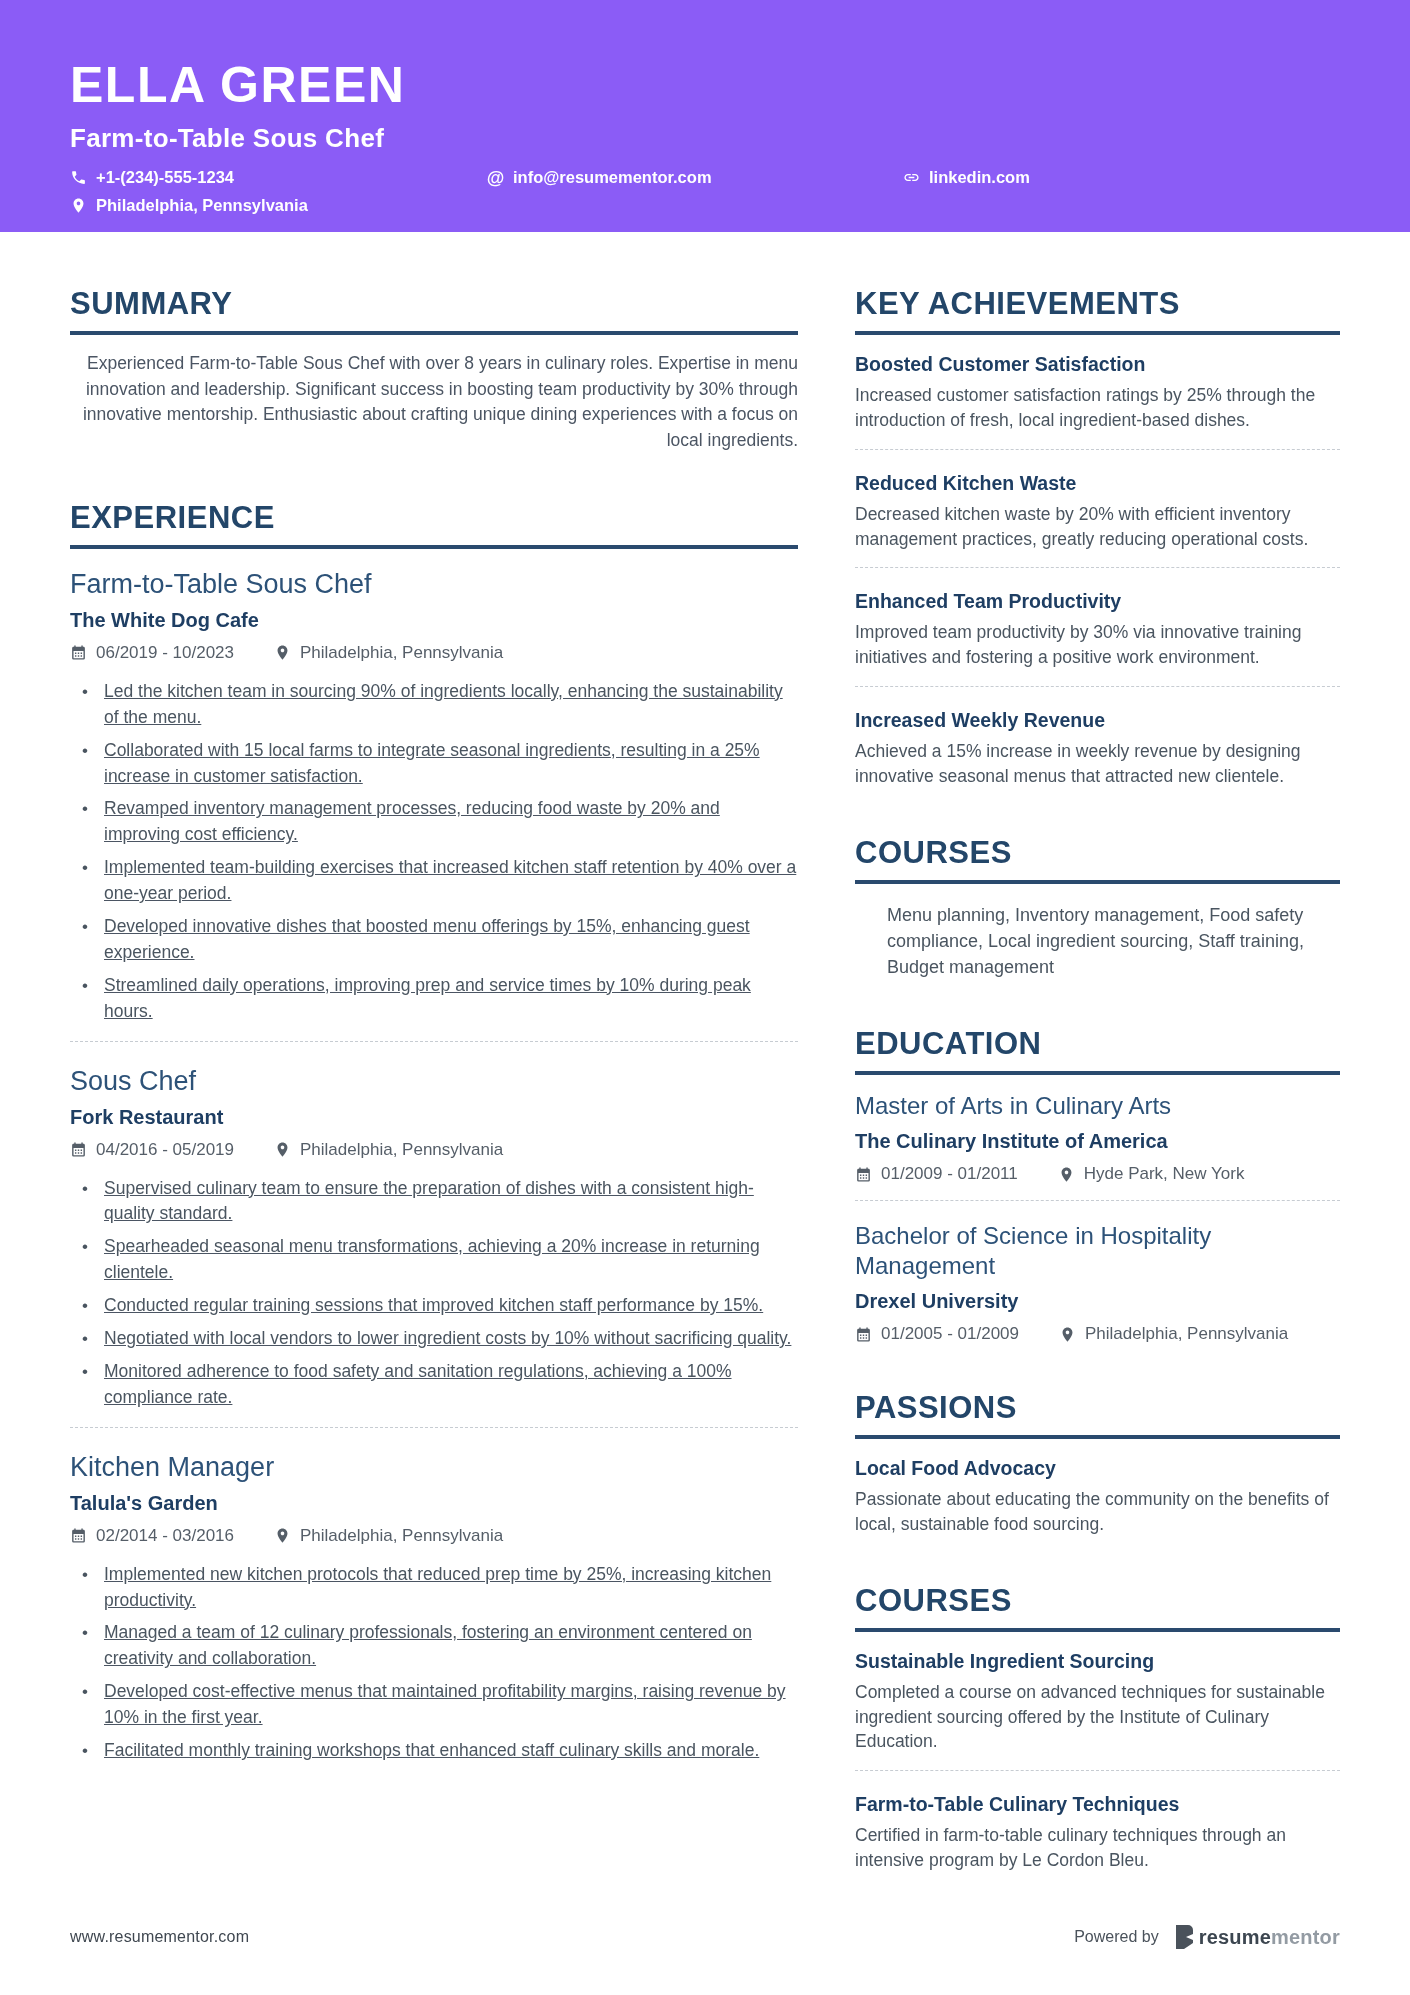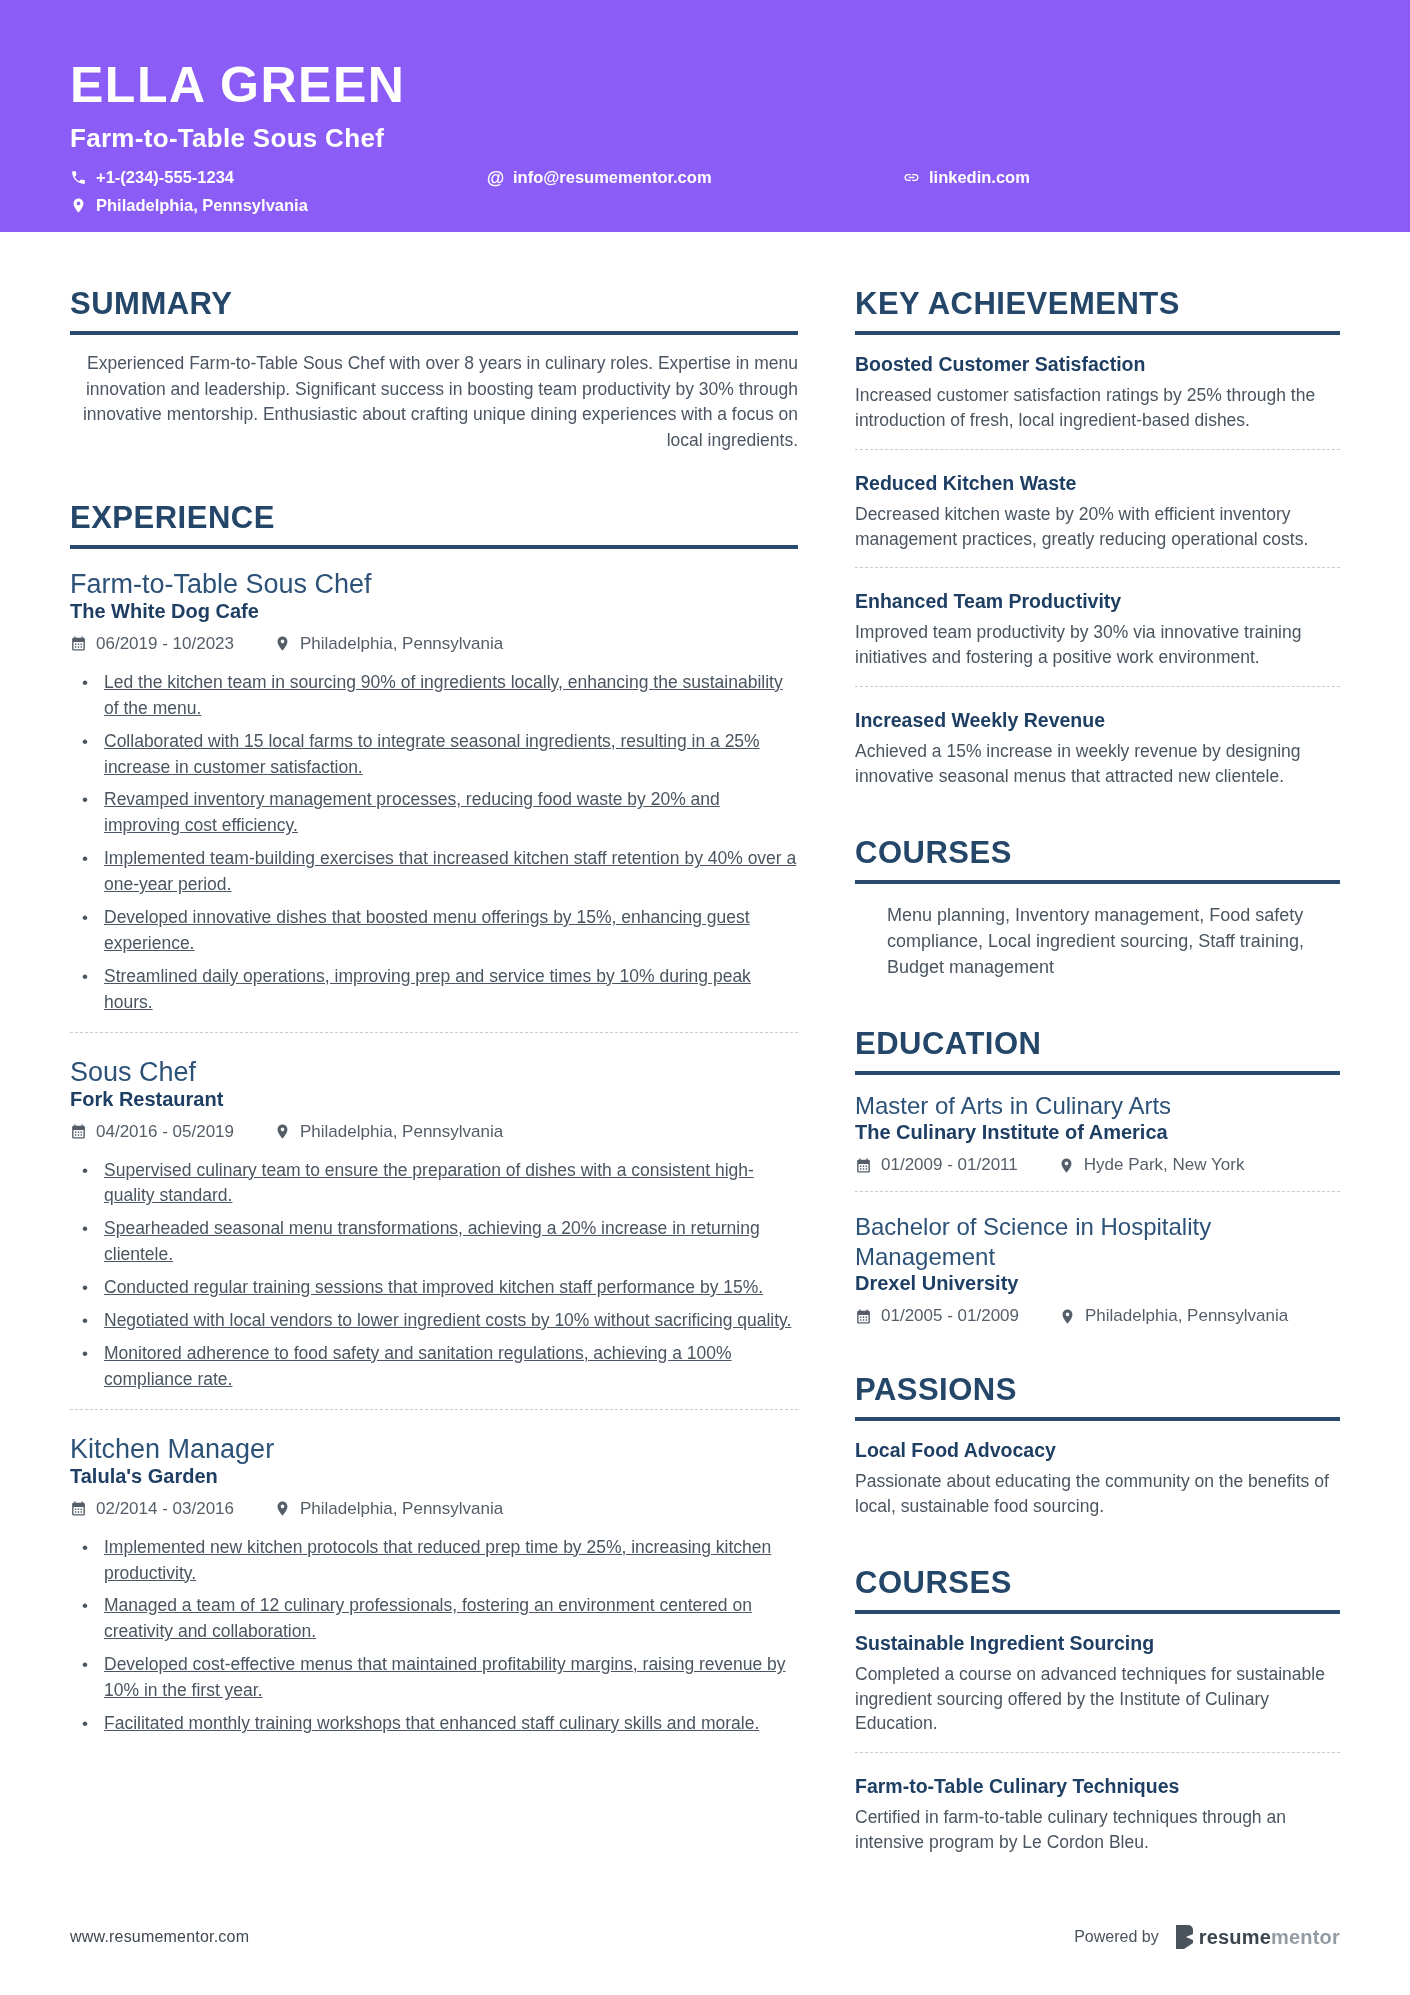--- a/index.html
+++ b/index.html
@@ -29,21 +29,21 @@
   .section { margin-bottom:46px; }
   .section-title {
     color:#234669; font-size:31px; font-weight:bold; letter-spacing:0.5px;
     border-bottom:4px solid #2a4a6e; padding-bottom:9px;
   }
   .summary-text { margin-top:16px; font-size:17.5px; line-height:1.47; color:#4b5563;text-align:right; }
   
   .job { padding-top:20px; }
   .job-title { font-size:27px; font-weight:500; color:#2d5278; }
   .degree-title { font-size:24px; font-weight:500; color:#2d5278; line-height:1.25; }
-  .org { font-size:20px; font-weight:bold; color:#1e3e63; }
+  .org { font-size:20px; font-weight:bold; color:#1e3e63; margin-top:9px; }
   .meta-row { display:flex; align-items:center; gap:40px; margin-top:11px; font-size:17px; color:#555e68; }
   .meta-item { display:flex; align-items:center; gap:9px; }
   .micon { width:17px; height:17px; flex:none; display:inline-flex; }
   .micon svg { width:100%; height:100%; }
   ul.bullets { list-style:none; margin-top:16px;text-decoration:underline; }
   ul.bullets li {
     position:relative; padding-left:34px; font-size:17.5px; line-height:1.48;
     color:#4a5560; margin-bottom:7px;
   }
   ul.bullets li::before {

